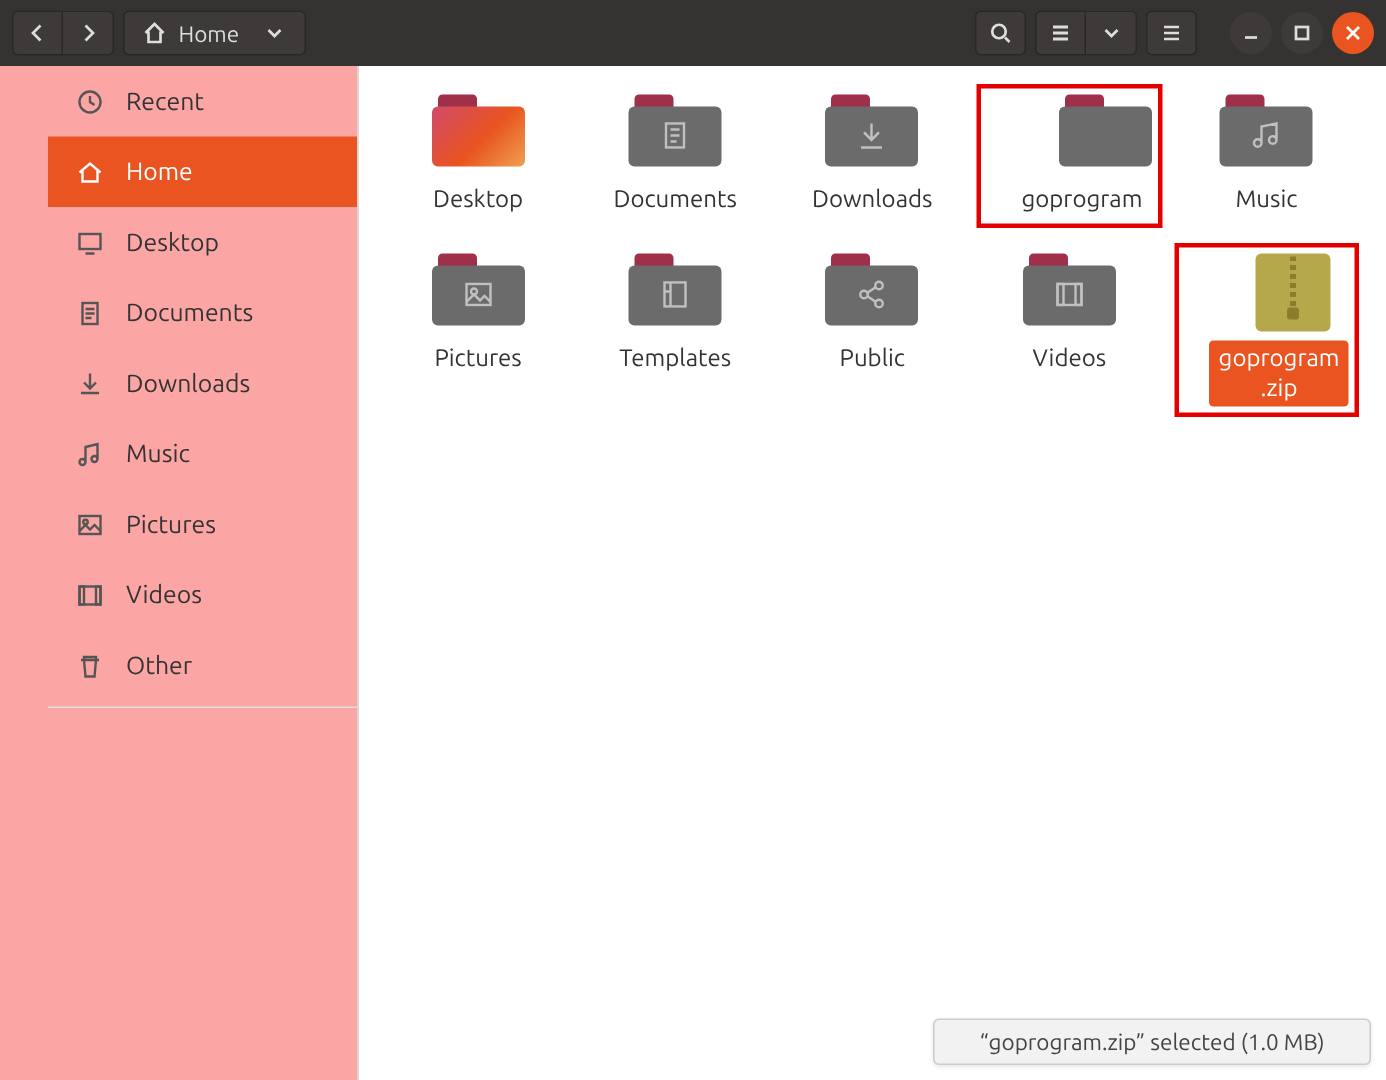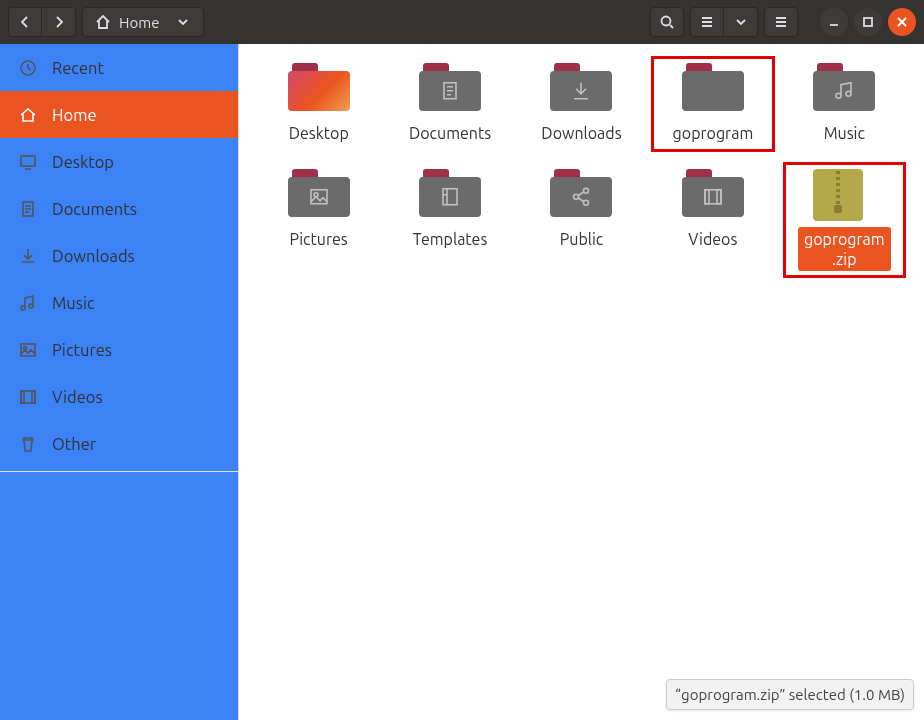--- a/index.html
+++ b/index.html
@@ -30,21 +30,21 @@
   .winbtn { width: 28px; height: 28px; border-radius: 50%; display:flex; align-items:center; justify-content:center; background:#3e3a3a; }
   .winbtn.close { background: #e95420; color:#fff; }
   .icon-svg { width: 16px; height: 16px; stroke: #ddd; stroke-width: 1.8; fill: none; }
   .winbtn .icon-svg { width:12px; height:12px; stroke:#ddd; }
   .winbtn.close .icon-svg { stroke:#fff; }
 
   
   .main { flex: 1; display: flex; min-height: 0; position: relative; }
   .sidebar {
     width: 239px; border-right: 1px solid #d6d6d6; display: flex; flex-direction: column;
-    background: #3b82f6; font-size: 16.5px;
+    background: #fca5a5; font-size: 16.5px; padding-left: 32px;
   }
   .side-item {
     height: 47px; display: flex; align-items: center; gap: 14px; padding: 0 18px;
     color: #333; cursor: pointer;
   }
   .side-item.active { background: #e95420; color: #fff; }
   .side-item .sicon { width: 20px; height: 20px; display:flex; align-items:center; justify-content:center; }
   .side-item .sicon svg { width: 18px; height: 18px; stroke:#555; fill:none; stroke-width:1.6; }
   .side-item.active .sicon svg { stroke:#fff; }
   .side-sep { height: 1px; background: #e0e0e0; margin: 4px 0; }
@@ -55,21 +55,21 @@
   .item {
     display: flex; flex-direction: column; align-items: center; justify-content: flex-start;
     padding: 4px; border: 3px solid transparent; text-align: center;
   }
   .item .thumb { width: 62px; height: 52px; position: relative; margin-bottom: 6px; }
   .item .label {
     font-size: 16px; color: #333; padding: 2px 6px; border-radius: 3px;
     max-width: 120px; line-height: 1.25;
   }
   .item.selected .label { background: #e95420; color: #fff; }
-  .item.highlighted { border-color: #e30000; }
+  .item.highlighted { border-color: #e30000; align-items: flex-end; }
 
   
   .folder {
     width: 62px; height: 48px; position: relative;
   }
   .folder-tab {
     position: absolute; top: 0; left: 4px; width: 26px; height: 10px;
     background: #a02f4a; border-radius: 3px 3px 0 0;
   }
   .folder-body {
@@ -96,21 +96,21 @@
   }
   .zip::after {
     content: ""; position:absolute; left:50%; top:36px; transform:translateX(-50%);
     width:8px; height:8px; background:#8a7e2e; border-radius:2px;
   }
 
   
   .statusbar {
     position: absolute; right: 10px; bottom: 10px;
     background: #f2f2f2; border: 1px solid #ccc; border-radius: 4px;
-    padding: 6px 8px; font-size: 15px; color: #444;
+    padding: 6px 30px; font-size: 15px; color: #444;
     box-shadow: 0 1px 3px rgba(0,0,0,0.1);
   }
 </style>
 </head>
 <body>
 
 <div class="headerbar">
   <div class="nav-arrows">
     <div class="hbtn">
       <svg class="icon-svg" viewBox="0 0 16 16">

